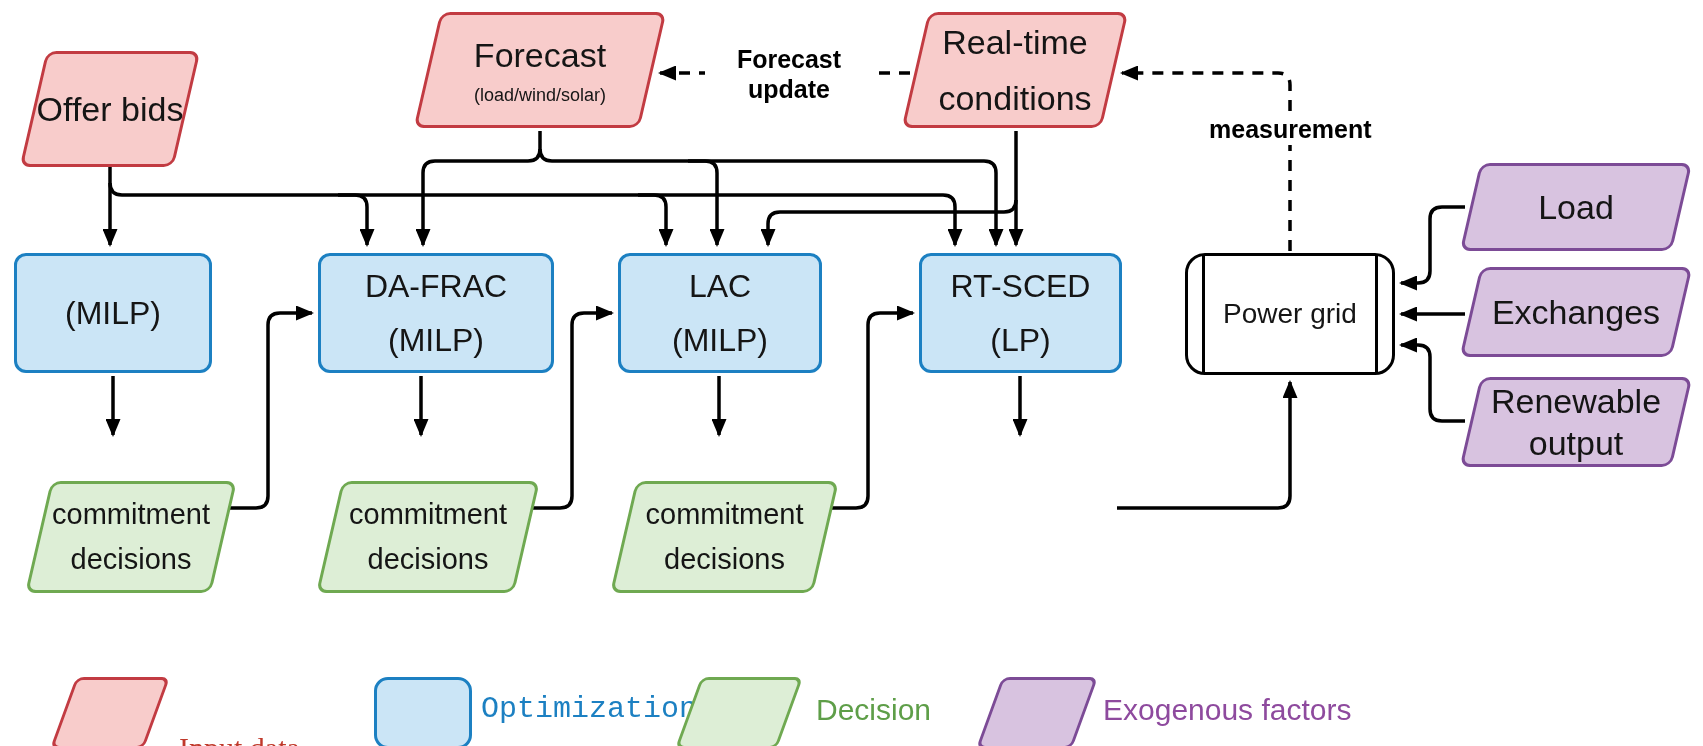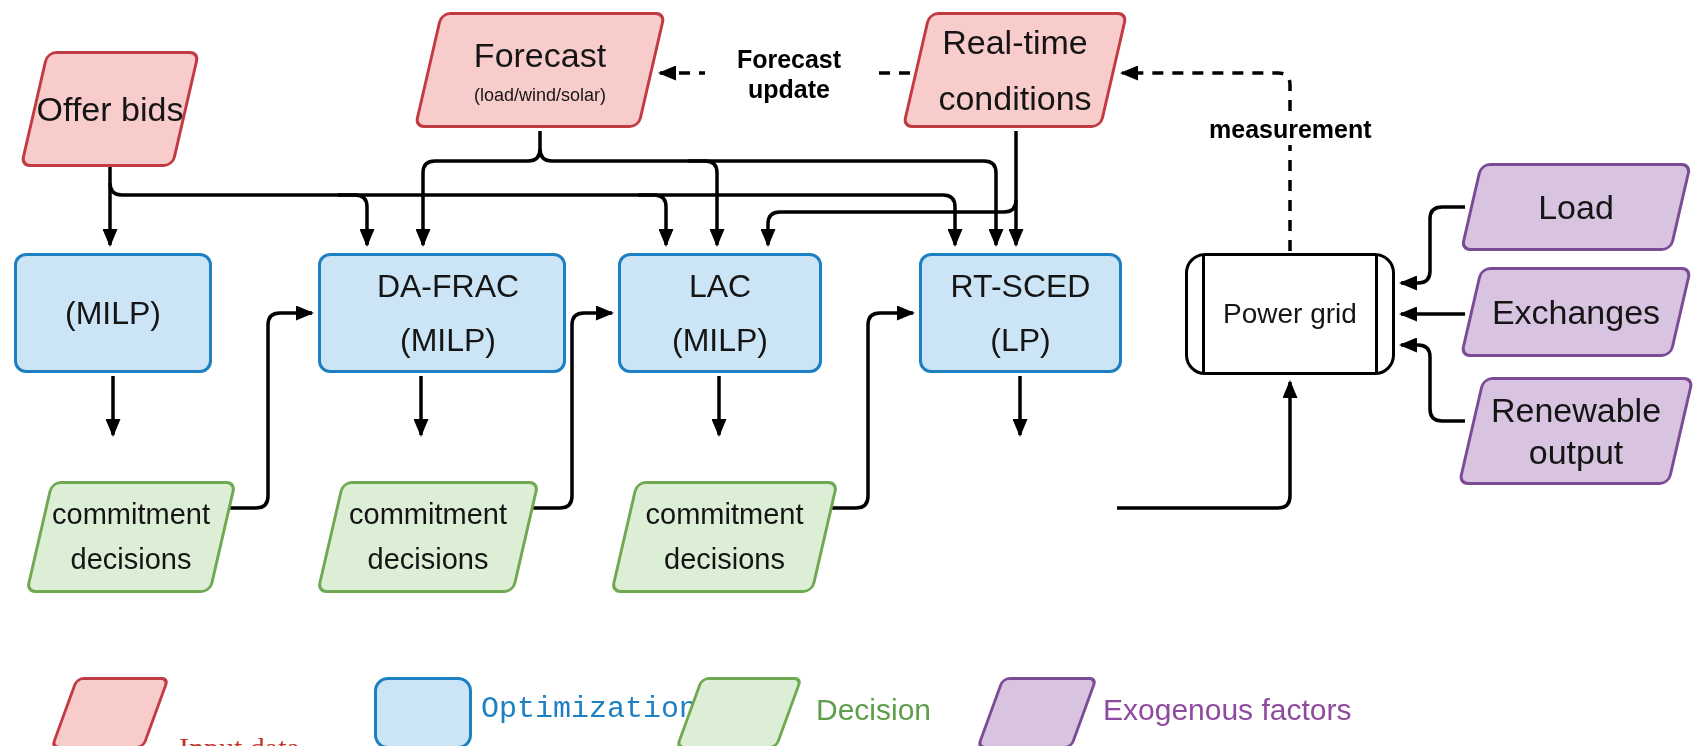--- a/index.html
+++ b/index.html
@@ -95,21 +95,21 @@
   <div class="node input skew t34" style="left:915px;top:12px;width:200px;height:116px;gap:13px;">
     <div class="shape"></div>
     <span>Real-time</span>
     <span>conditions</span>
   </div>
 
   <div class="node opt t32" style="left:14px;top:253px;width:198px;height:120px;">
     <div class="shape"></div>
     <span>(MILP)</span>
   </div>
-  <div class="node opt t32" style="left:318px;top:253px;width:236px;height:120px;padding-left:12px;">
+  <div class="node opt t32" style="left:318px;top:253px;width:236px;height:120px;">
     <div class="shape"></div>
     <span>DA-FRAC</span>
     <span>(MILP)</span>
   </div>
   <div class="node opt t32" style="left:618px;top:253px;width:204px;height:120px;">
     <div class="shape"></div>
     <span>LAC</span>
     <span>(MILP)</span>
   </div>
   <div class="node opt t32" style="left:919px;top:253px;width:203px;height:120px;">
@@ -143,21 +143,21 @@
   </div>
 
   <div class="node exo skew t34" style="left:1470px;top:163px;width:212px;height:88px;">
     <div class="shape"></div>
     <span>Load</span>
   </div>
   <div class="node exo skew t34" style="left:1470px;top:267px;width:212px;height:90px;">
     <div class="shape"></div>
     <span>Exchanges</span>
   </div>
-  <div class="node exo skew t34" style="left:1470px;top:377px;width:212px;height:108px;">
+  <div class="node exo skew t34" style="left:1470px;top:377px;width:212px;height:90px;">
     <div class="shape"></div>
     <span>Renewable</span>
     <span>output</span>
   </div>
 
   <div class="edge-label" style="left:705px;top:43px;width:156px;">
     <span>Forecast</span>
     <span>update</span>
   </div>
   <div class="edge-label" style="left:1203px;top:113px;">measurement</div>

